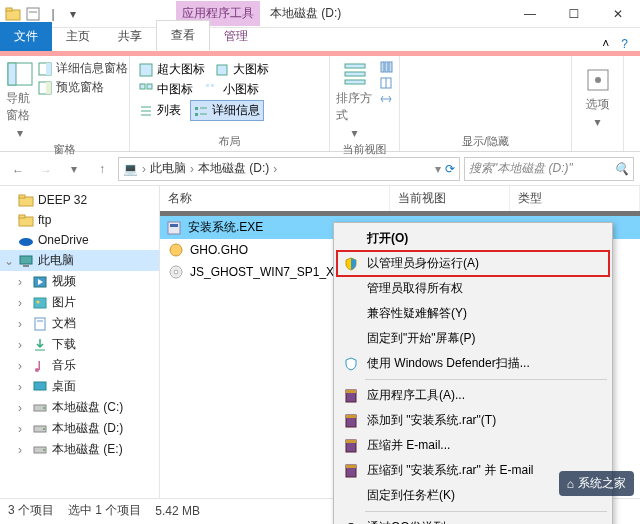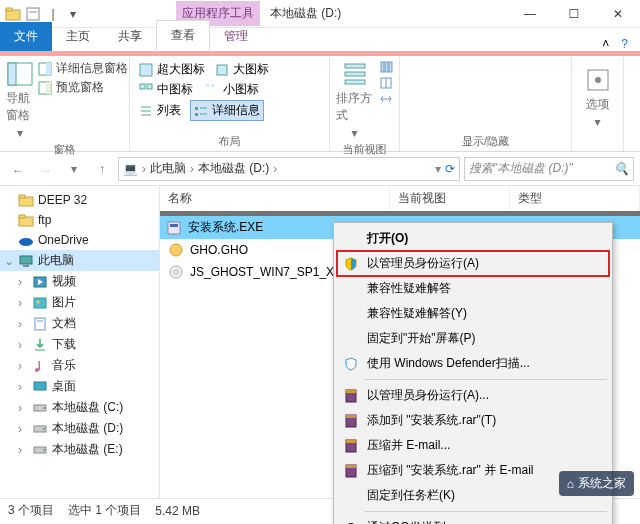--- a/index.html
+++ b/index.html
@@ -447,21 +447,21 @@
     <div class="mi highlight">
       <span class="mico">
         <svg width="16" height="16">
           <path d="M8 2l5 2v4c0 3-2 5-5 6-3-1-5-3-5-6V4z" fill="#fc0" stroke="#c90"></path>
           <path d="M8 2v12c3-1 5-3 5-6V4z" fill="#39c"></path>
         </svg>
       </span>
       <span>以管理员身份运行(A)</span>
     </div>
     <div class="mi">
-      <span>兼容性疑难解答</span>
+      <span>管理员取得所有权</span>
     </div>
     <div class="mi">
       <span>兼容性疑难解答(Y)</span>
     </div>
     <div class="mi">
       <span>固定到"开始"屏幕(P)</span>
     </div>
     <div class="mi">
       <span class="mico">
         <svg width="16" height="16">
@@ -471,21 +471,21 @@
       <span>使用 Windows Defender扫描...</span>
     </div>
     <div class="sep"></div>
     <div class="mi">
       <span class="mico">
         <svg width="16" height="16">
           <rect x="3" y="2" width="10" height="12" fill="#7a4a8a" stroke="#523"></rect>
           <rect x="3" y="2" width="10" height="3" fill="#c93"></rect>
         </svg>
       </span>
-      <span>以管理员身份运行(A)...</span>
+      <span>应用程序工具(A)...</span>
     </div>
     <div class="mi">
       <span class="mico">
         <svg width="16" height="16">
           <rect x="3" y="2" width="10" height="12" fill="#7a4a8a" stroke="#523"></rect>
           <rect x="3" y="2" width="10" height="3" fill="#c93"></rect>
         </svg>
       </span>
       <span>添加到 "安装系统.rar"(T)</span>
     </div>

